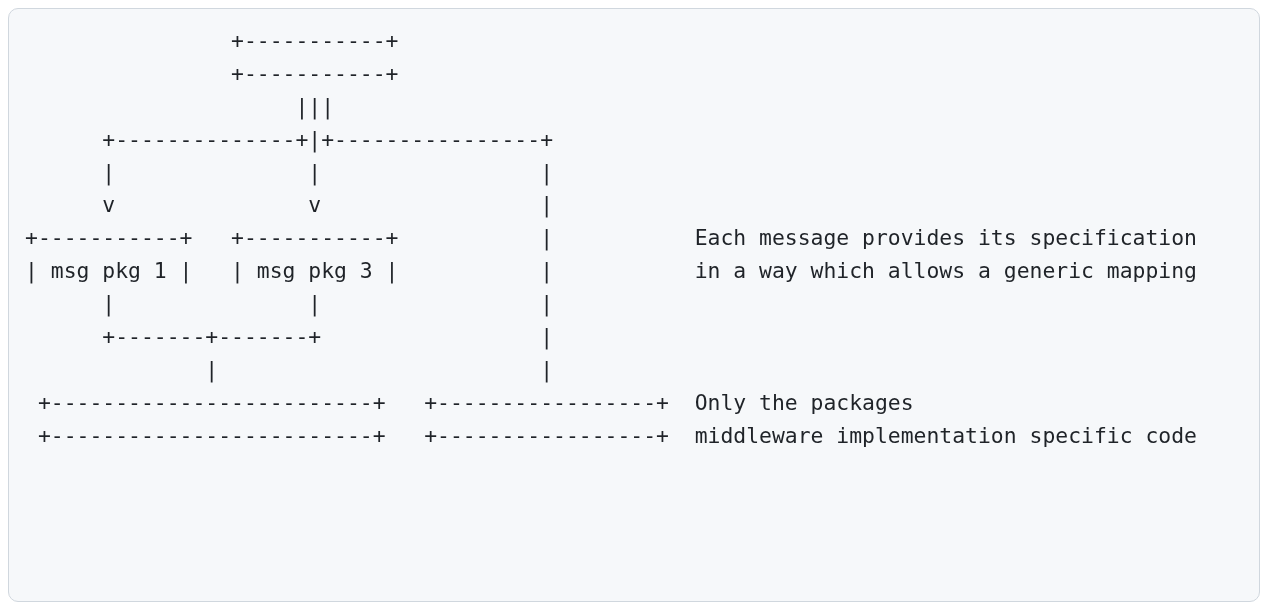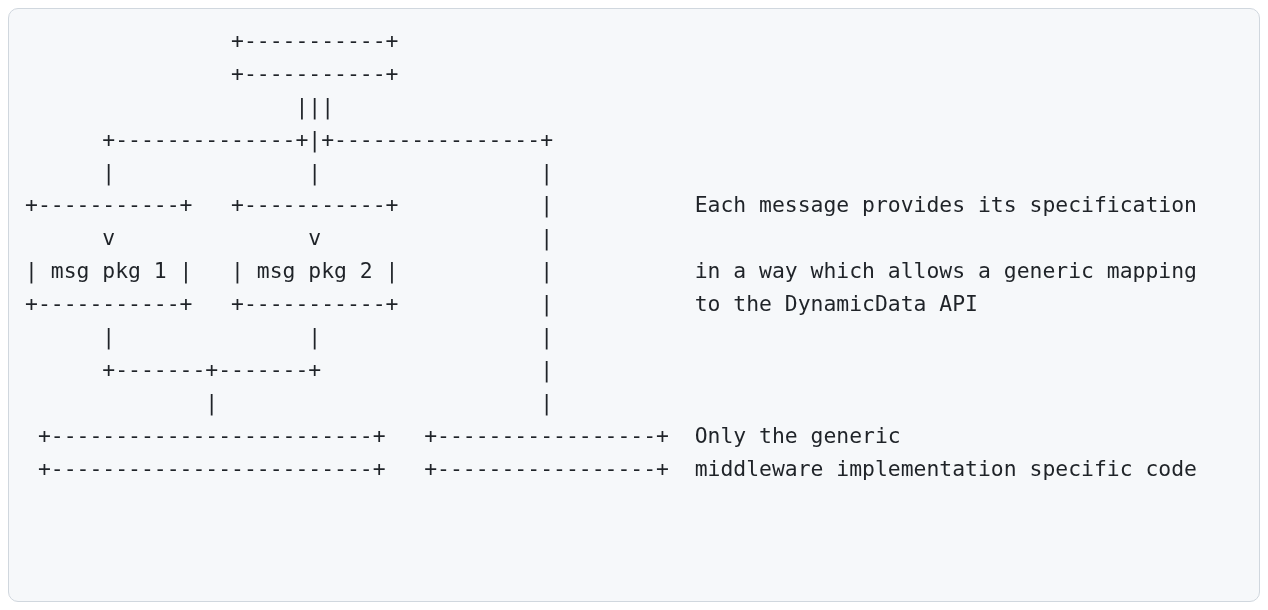--- a/index.html
+++ b/index.html
@@ -38,23 +38,22 @@
 </head>
 <body>
 
 <div class="code-block">
   <div class="ascii">
     <div class="ln">                +-----------+</div>
     <div class="ln">                +-----------+</div>
     <div class="ln">                     |||</div>
     <div class="ln">      +--------------+|+----------------+</div>
     <div class="ln">      |               |                 |</div>
+    <div class="ln">      v               v                 |</div>
     <div class="ln">+-----------+   +-----------+           |           Each message provides its specification</div>
-    <div class="ln">      v               v                 |</div>
-    <div class="ln">| msg pkg 1 |   | msg pkg 2 |           |           in a way which allows a generic mapping</div>
-    <div class="ln">+-----------+   +-----------+           |           to the DynamicData API</div>
+    <div class="ln">| msg pkg 1 |   | msg pkg 3 |           |           in a way which allows a generic mapping</div>
     <div class="ln">      |               |                 |</div>
     <div class="ln">      +-------+-------+                 |</div>
     <div class="ln">              |                         |</div>
-    <div class="ln"> +-------------------------+   +-----------------+  Only the generic</div>
+    <div class="ln"> +-------------------------+   +-----------------+  Only the packages</div>
     <div class="ln"> +-------------------------+   +-----------------+  middleware implementation specific code</div>
   </div>
 </div>
 
 </body></html>

